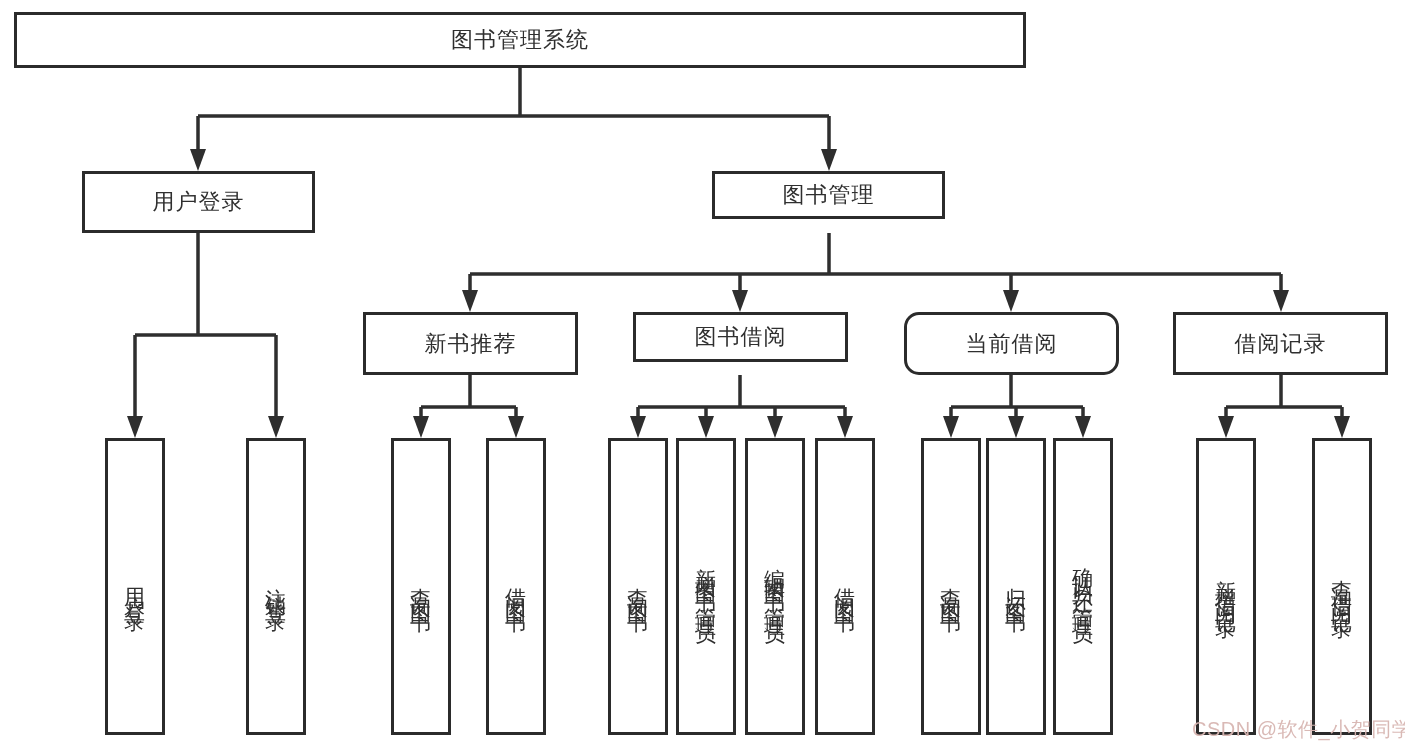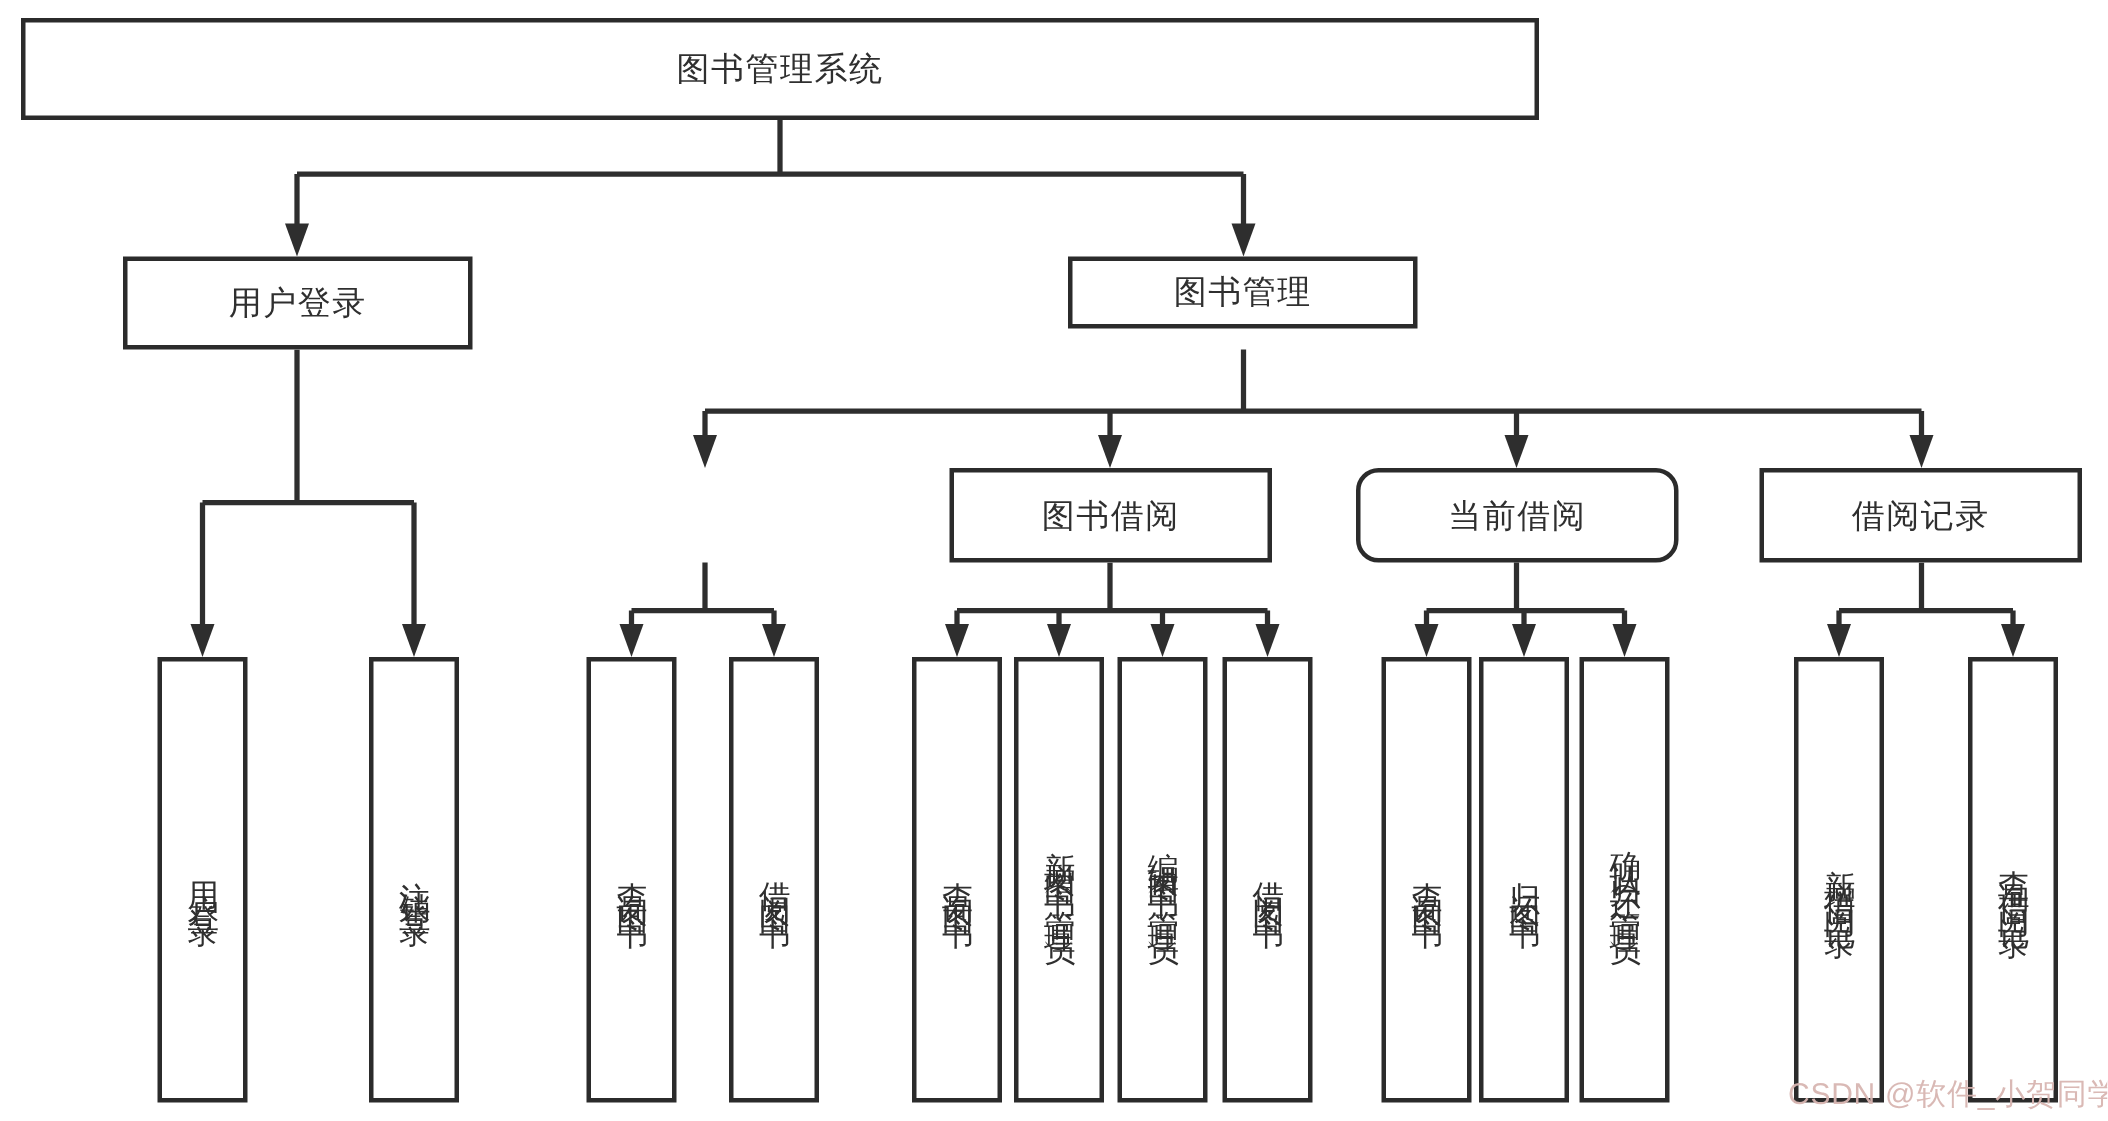--- a/index.html
+++ b/index.html
@@ -78,32 +78,35 @@
       <polygon points="775,438 767,416 783,416"></polygon>
       <polygon points="845,438 837,416 853,416"></polygon>
       <polygon points="951,438 943,416 959,416"></polygon>
       <polygon points="1016,438 1008,416 1024,416"></polygon>
       <polygon points="1083,438 1075,416 1091,416"></polygon>
       <polygon points="1226,438 1218,416 1234,416"></polygon>
       <polygon points="1342,438 1334,416 1350,416"></polygon>
     </g>
   </svg>
 
-  <div class="node h" style="left: 14px; top: 12px; width: 1012px; height: 68px; border-color: rgb(43, 43, 43);">
+  <div class="node h" style="left: 14px; top: 12px; width: 1012px; height: 56px; border-color: rgb(43, 43, 43);">
     <span>图书管理系统</span>
   </div>
 
   <div class="node h" style="left: 82px; top: 171px; width: 233px; height: 62px; border-color: rgb(43, 43, 43);">
     <span>用户登录</span>
   </div>
   <div class="node h" style="left: 712px; top: 171px; width: 233px; height: 48px; border-color: rgb(43, 43, 43);">
     <span>图书管理</span>
   </div>
 
-  <div class="node h" style="left: 633px; top: 312px; width: 215px; height: 63px; border-color: rgb(43, 43, 43);">
+  <div class="node h" style="left: 363px; top: 312px; width: 215px; height: 63px; border-color: rgb(43, 43, 43);">
+    <span>新书推荐</span>
+  </div>
+  <div class="node h" style="left: 633px; top: 312px; width: 215px; height: 50px; border-color: rgb(43, 43, 43);">
     <span>图书借阅</span>
   </div>
   <div class="node h" style="left: 904px; top: 312px; width: 215px; height: 63px; border-color: rgb(43, 43, 43); border-radius: 15px;">
     <span>当前借阅</span>
   </div>
   <div class="node h" style="left: 1173px; top: 312px; width: 215px; height: 63px; border-color: rgb(43, 43, 43);">
     <span>借阅记录</span>
   </div>
 
   <div class="node v" style="left: 105px; top: 438px; width: 60px; height: 297px; border-color: rgb(43, 43, 43);">

